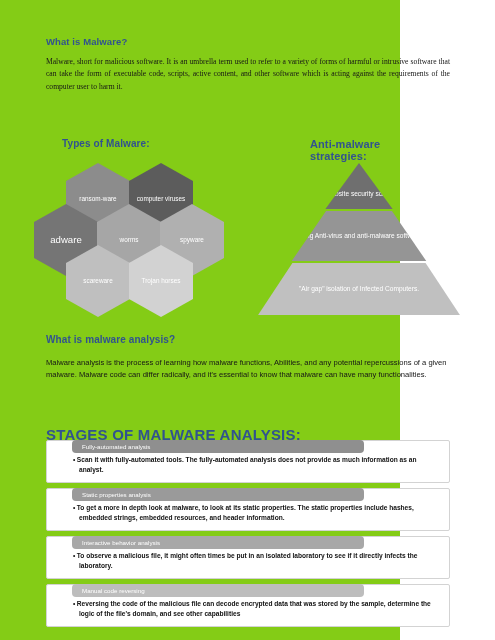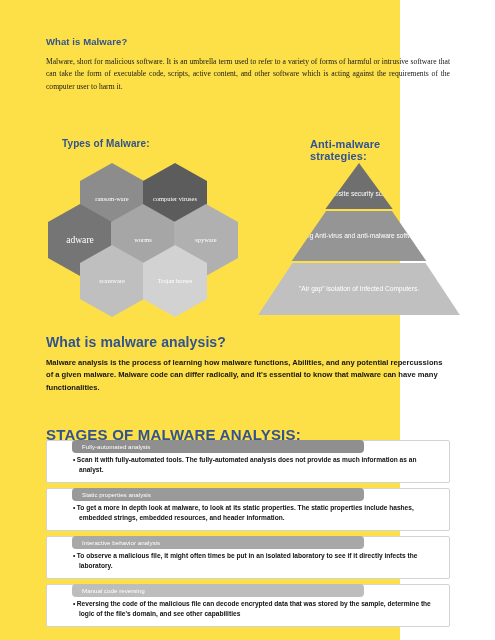--- a/index.html
+++ b/index.html
@@ -13,21 +13,21 @@
     position: relative;
     font-family: "Liberation Sans", sans-serif;
     color: #1a1a1a;
     overflow: hidden;
   }
   .page {
     position: absolute;
     left: 0; top: 0;
     width: 400px;
     height: 640px;
-    background: #fde047;
+    background: #84cc16;
   }
 
   .h-blue {
     color: #31538f;
     font-weight: bold;
     letter-spacing: 0.1px;
   }
 
   
   .sec1-title {
@@ -54,24 +54,23 @@
   }
   .anti-title {
     position: absolute;
     left: 310px; top: 138px;
     font-size: 11px;
   }
 
   
   .hex-wrap {
     position: absolute;
-    left: 24px; top: 163px;
+    left: 10px; top: 163px;
     width: 205px;
     height: 155px;
-    font-family: Liberation Serif, serif;
   }
   .hex {
     position: absolute;
     width: 64px;
     height: 72px;
     clip-path: polygon(50% 0%, 100% 25%, 100% 75%, 50% 100%, 0% 75%, 0% 25%);
     -webkit-clip-path: polygon(50% 0%, 100% 25%, 100% 75%, 50% 100%, 0% 75%, 0% 25%);
     display: flex;
     align-items: center;
     justify-content: center;
@@ -119,30 +118,30 @@
   .pyr-t3 {
     top: 100px; height: 52px;
     clip-path: polygon(21.3% 0%, 78.7% 0%, 93.5% 100%, 6.5% 100%);
     -webkit-clip-path: polygon(21.3% 0%, 78.7% 0%, 93.5% 100%, 6.5% 100%);
   }
 
   
   .sec2-title {
     position: absolute;
     left: 46px; top: 334px;
-    font-size: 14px;
+    font-size: 10px;
   }
   .sec2-body {
     position: absolute;
     left: 46px; top: 357px;
     width: 404px;
     font-size: 7.6px;
     line-height: 1.62;
     color: #161616;
-    font-weight: bold;
+    font-weight: normal;
   }
 
   
   .stages-title {
     position: absolute;
     left: 46px; top: 426px;
     font-size: 15px;
     color: #31538f;
     font-weight: bold;
     letter-spacing: 0.2px;

